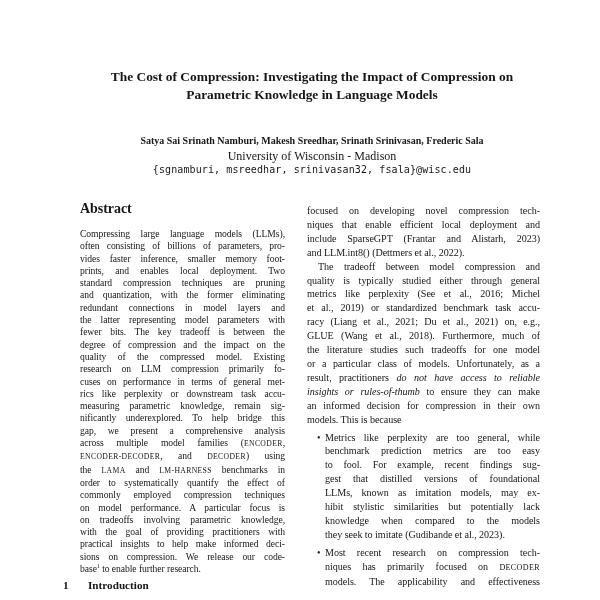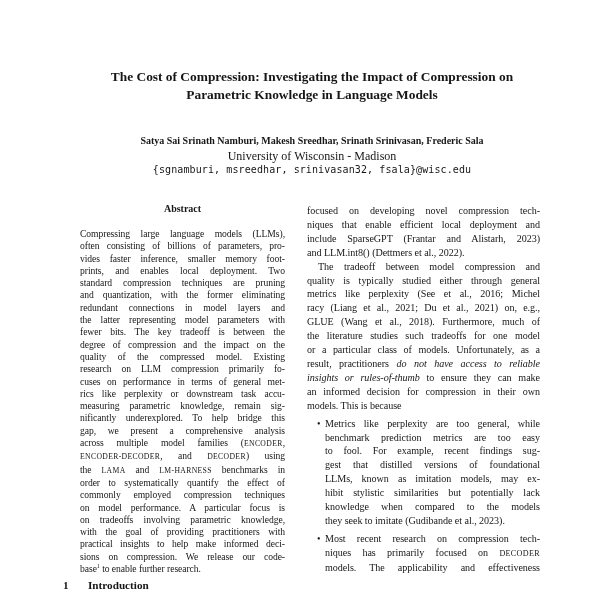--- a/index.html
+++ b/index.html
@@ -9,21 +9,21 @@
   }
   
   .hdr{position:absolute;top:68px;left:12px;width:600px;text-align:center;}
   .title-line{font-weight:bold;font-size:13.4px;line-height:18px;}
   .authors{margin-top:30px;font-weight:bold;font-size:10px;line-height:14px;}
   .affil{margin-top:1px;font-size:12px;line-height:14px;}
   .email{margin-top:1px;font-family:"DejaVu Sans Mono","Liberation Mono",monospace;font-size:10px;line-height:12px;letter-spacing:0.1px;}
   
   .col-left{position:absolute;left:63px;top:202px;width:235px;}
   .abstract{padding-left:17px;padding-right:13px;font-size:9.6px;letter-spacing:-0.05px;}
-  .abs-head{text-align:center;font-weight:bold;font-size:10px;line-height:13px;}
+  .abs-head{text-align:left;font-weight:bold;font-size:14px;line-height:13px;}
   .abs-body{margin-top:13px;}
   .abstract .jline{line-height:12.3px;}
   .sec-head{margin-top:4px;font-weight:bold;font-size:11.2px;line-height:13px;}
   .sec-num{display:inline-block;min-width:25px;}
   .col-right{position:absolute;left:307px;top:204px;width:233px;font-size:10.1px;letter-spacing:-0.05px;}
   .col-right .jline{line-height:13.9px;}
   
   .jline{text-align:justify;text-align-last:justify;}
   .jline.end{text-align-last:left;}
   .block.indent .jline:first-child{text-indent:11px;}
@@ -91,20 +91,21 @@
       <div class="block para">
         <div class="jline"><span>focused on developing novel compression tech-</span></div>
         <div class="jline"><span>niques that enable efficient local deployment and</span></div>
         <div class="jline"><span>include SparseGPT (Frantar and Alistarh, 2023)</span></div>
         <div class="jline end"><span>and LLM.int8() (Dettmers et al., 2022).</span></div>
       </div>
       <div class="block para indent">
         <div class="jline"><span>The tradeoff between model compression and</span></div>
         <div class="jline"><span>quality is typically studied either through general</span></div>
         <div class="jline"><span>metrics like perplexity (See et al., 2016; Michel</span></div>
+        <div class="jline"><span>et al., 2019) or standardized benchmark task accu-</span></div>
         <div class="jline"><span>racy (Liang et al., 2021; Du et al., 2021) on, e.g.,</span></div>
         <div class="jline"><span>GLUE (Wang et al., 2018). Furthermore, much of</span></div>
         <div class="jline"><span>the literature studies such tradeoffs for one model</span></div>
         <div class="jline"><span>or a particular class of models. Unfortunately, as a</span></div>
         <div class="jline"><span>result, practitioners </span><span class="run-it">do not have access to reliable</span></div>
         <div class="jline"><span class="run-it">insights or rules-of-thumb</span><span> to ensure they can make</span></div>
         <div class="jline"><span>an informed decision for compression in their own</span></div>
         <div class="jline end"><span>models. This is because</span></div>
       </div>
       <div class="block bullet">

